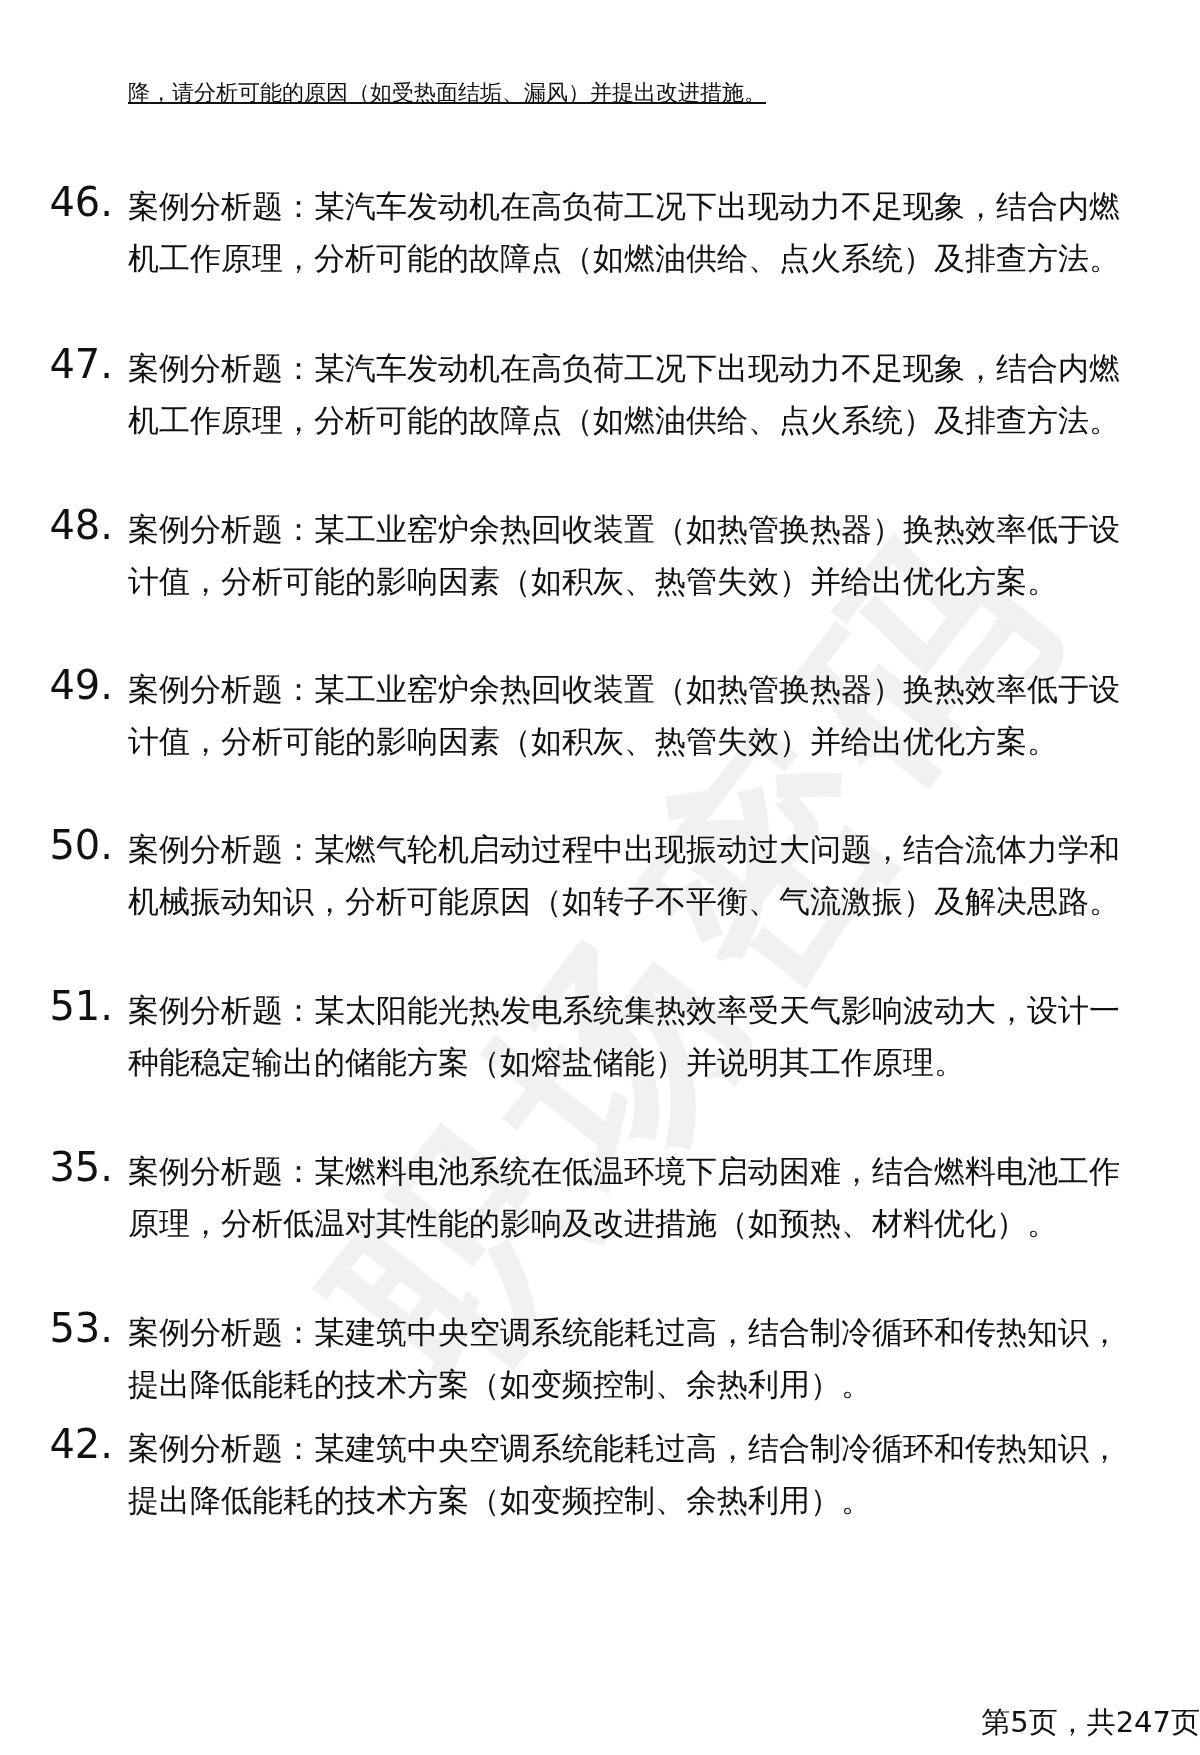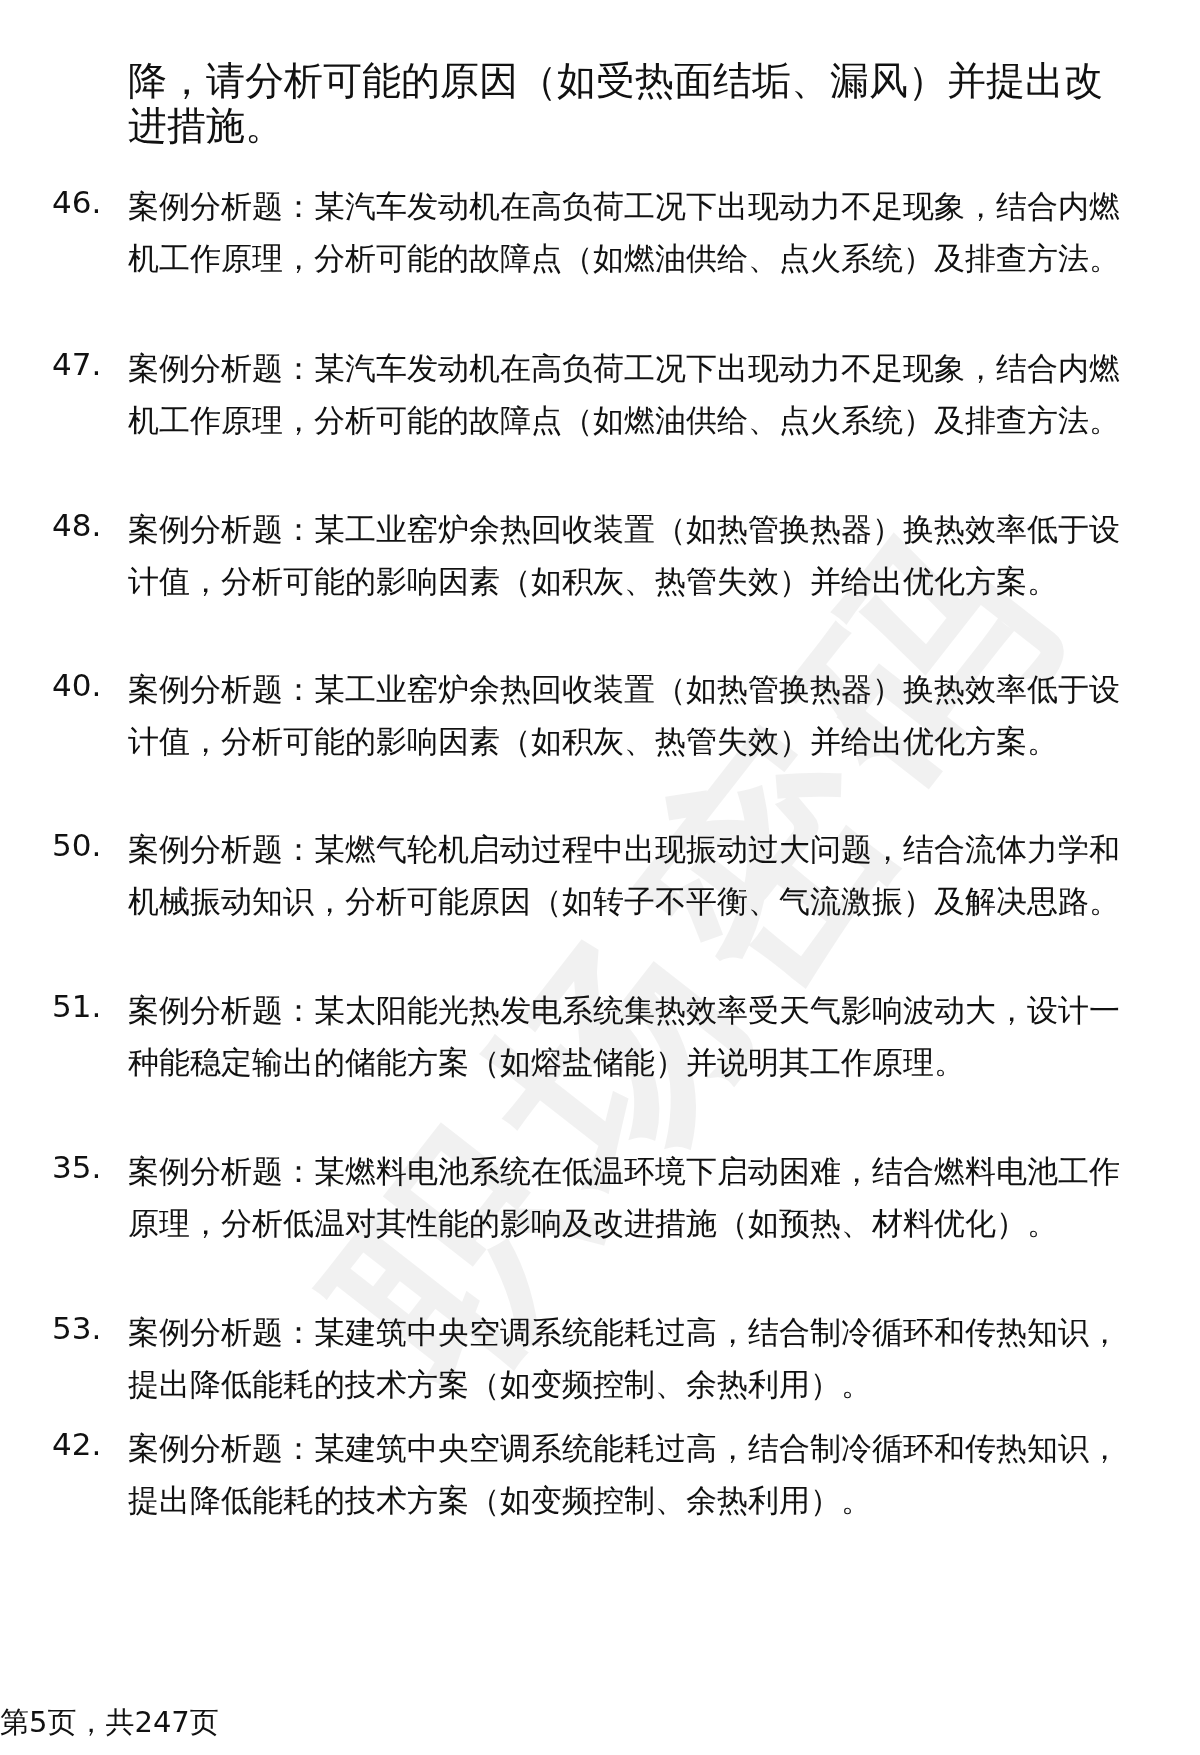--- a/index.html
+++ b/index.html
@@ -8,35 +8,35 @@
     font-family: "DejaVu Sans", "Liberation Sans", sans-serif; color: #111111;
   }
   .watermark {
     position: absolute; left: 180px; top: 760px; width: 1100px;
     transform: rotate(-52deg); transform-origin: center;
     font-size: 230px; font-weight: bold; color: #000; opacity: 0.05;
     letter-spacing: 20px; white-space: nowrap; pointer-events: none; z-index: 0;
   }
   .page { position: absolute; left: 0; top: 0; width: 1200px; z-index: 1; }
   .cont {
-    position: absolute; left: 128px; top: 58px; width: 1000px;
-    font-size: 39px; line-height: 45px;
+    position: absolute; left: 128px; top: 70px; width: 1000px;
+    font-size: 22px; line-height: 45px; text-decoration: underline;
   }
   .list { position: absolute; left: 0; top: 0; width: 1200px; }
   .item { position: absolute; left: 0; width: 1200px; }
   .num {
-    position: absolute; left: 52px; width: 70px;
-    font-size: 31px; line-height: 45px;
+    position: absolute; left: 43px; width: 70px;
+    font-size: 40px; line-height: 45px; text-align: right;
   }
   .text {
     position: absolute; left: 128px; width: 1010px;
     font-size: 31px; line-height: 52px;
   }
   .footer {
-    position: absolute; left: 0; top: 1702px; width: 1200px; text-align: left;
+    position: absolute; left: 0; top: 1702px; width: 1200px; text-align: right;
     font-size: 29px; line-height: 40px;
   }
 </style>
 </head>
 <body>
 
 <div class="watermark">职场密码</div>
 
 <div class="page">
   <div class="cont">降，请分析可能的原因（如受热面结垢、漏风）并提出改进措施。</div>
@@ -48,21 +48,21 @@
     </div>
     <div class="item" style="top:342px">
       <span class="num">47.</span>
       <span class="text">案例分析题：某汽车发动机在高负荷工况下出现动力不足现象，结合内燃机工作原理，分析可能的故障点（如燃油供给、点火系统）及排查方法。</span>
     </div>
     <div class="item" style="top:503px">
       <span class="num">48.</span>
       <span class="text">案例分析题：某工业窑炉余热回收装置（如热管换热器）换热效率低于设计值，分析可能的影响因素（如积灰、热管失效）并给出优化方案。</span>
     </div>
     <div class="item" style="top:663px">
-      <span class="num">40.</span>
+      <span class="num">49.</span>
       <span class="text">案例分析题：某工业窑炉余热回收装置（如热管换热器）换热效率低于设计值，分析可能的影响因素（如积灰、热管失效）并给出优化方案。</span>
     </div>
     <div class="item" style="top:823px">
       <span class="num">50.</span>
       <span class="text">案例分析题：某燃气轮机启动过程中出现振动过大问题，结合流体力学和机械振动知识，分析可能原因（如转子不平衡、气流激振）及解决思路。</span>
     </div>
     <div class="item" style="top:984px">
       <span class="num">51.</span>
       <span class="text">案例分析题：某太阳能光热发电系统集热效率受天气影响波动大，设计一种能稳定输出的储能方案（如熔盐储能）并说明其工作原理。</span>
     </div>

